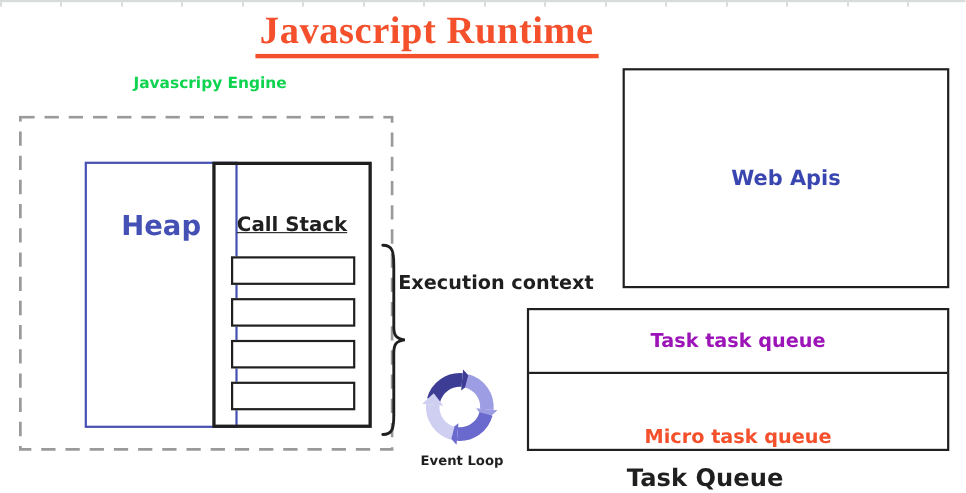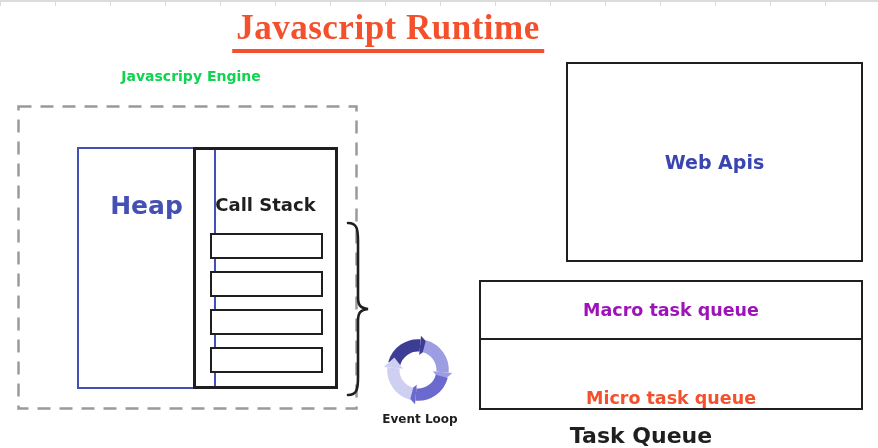--- a/index.html
+++ b/index.html
@@ -29,21 +29,21 @@
     font-size:14px;color:var(--engine_label,#0fd44f);white-space:nowrap;
   }
   .engine-box{position:absolute;left:17px;top:105px;}
   .heap-box{
     position:absolute;left:31px;top:147px;width:139px;height:242px;
     border:2px solid var(--heap,#4450b4);box-sizing:border-box;text-align:center;margin-left:46px;
   }
   .heap-box span{display:block;margin-top:42px;font-size:25px;color:var(--heap,#4450b4);}
   .callstack-box{
     position:absolute;left:193px;top:147px;width:145px;height:242px;
-    border:3px solid var(--ink,#1f1f1f);box-sizing:border-box;
+    border:3px solid var(--ink,#1f1f1f);box-sizing:border-box;text-decoration:underline;
   }
   .cs-label{display:block;text-align:center;margin-top:44px;font-size:18px;}
   .slots{position:absolute;left:14px;top:83px;width:113px;display:flex;flex-direction:column;gap:12px;}
   .slot{height:26px;border:2.5px solid var(--ink,#1f1f1f);box-sizing:border-box;background:#fff;}
   .brace{position:absolute;left:344px;top:220px;}
   .exec-label{position:absolute;left:362px;top:248px;font-size:17.5px;white-space:nowrap;}
   .webapis-box{
     position:absolute;left:566px;top:62px;width:297px;height:200px;
     border:2.5px solid var(--ink,#1f1f1f);box-sizing:border-box;
     display:flex;align-items:center;justify-content:center;
@@ -93,28 +93,29 @@
         <div class="slot"></div>
         <div class="slot"></div>
         <div class="slot"></div>
       </div>
   </div>
 
   <svg class="brace" width="27" height="178" viewBox="0 0 27 178">
     <path d="M 4 3 C 13 3 14 9 14 21 L 14 77 C 14 85 16 88 24 89 C 16 90 14 93 14 101 L 14 157 C 14 169 13 175 4 175" fill="none" stroke="#1f1f1f" stroke-width="2.6" stroke-linecap="round"></path>
   </svg>
 
+  <div class="exec-label">Execution context</div>
 
   <div class="webapis-box">
     <span>Web Apis</span>
   </div>
 
   <div class="taskqueue-box">
     <div class="tq-row macro">
-      <span>Macro task queue</span>
+      <span>Task task queue</span>
     </div>
     <div class="tq-row micro">
       <span>Micro task queue</span>
     </div>
   </div>
 
   <div class="tq-caption">Task Queue</div>
 
   <svg class="loop-icon" width="92" height="88" viewBox="0 0 100 100">
 

